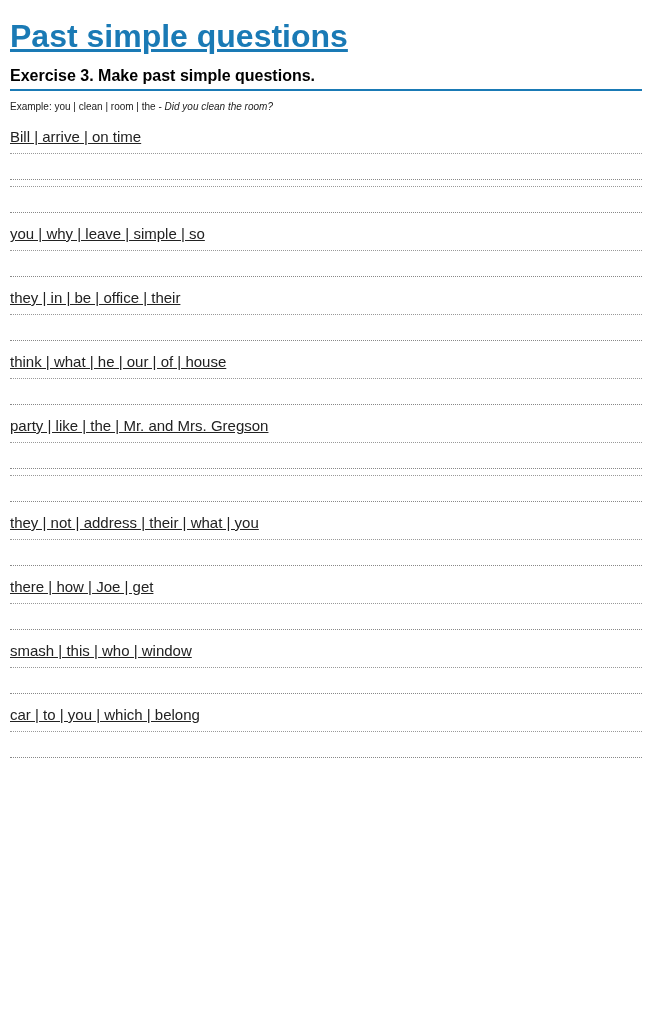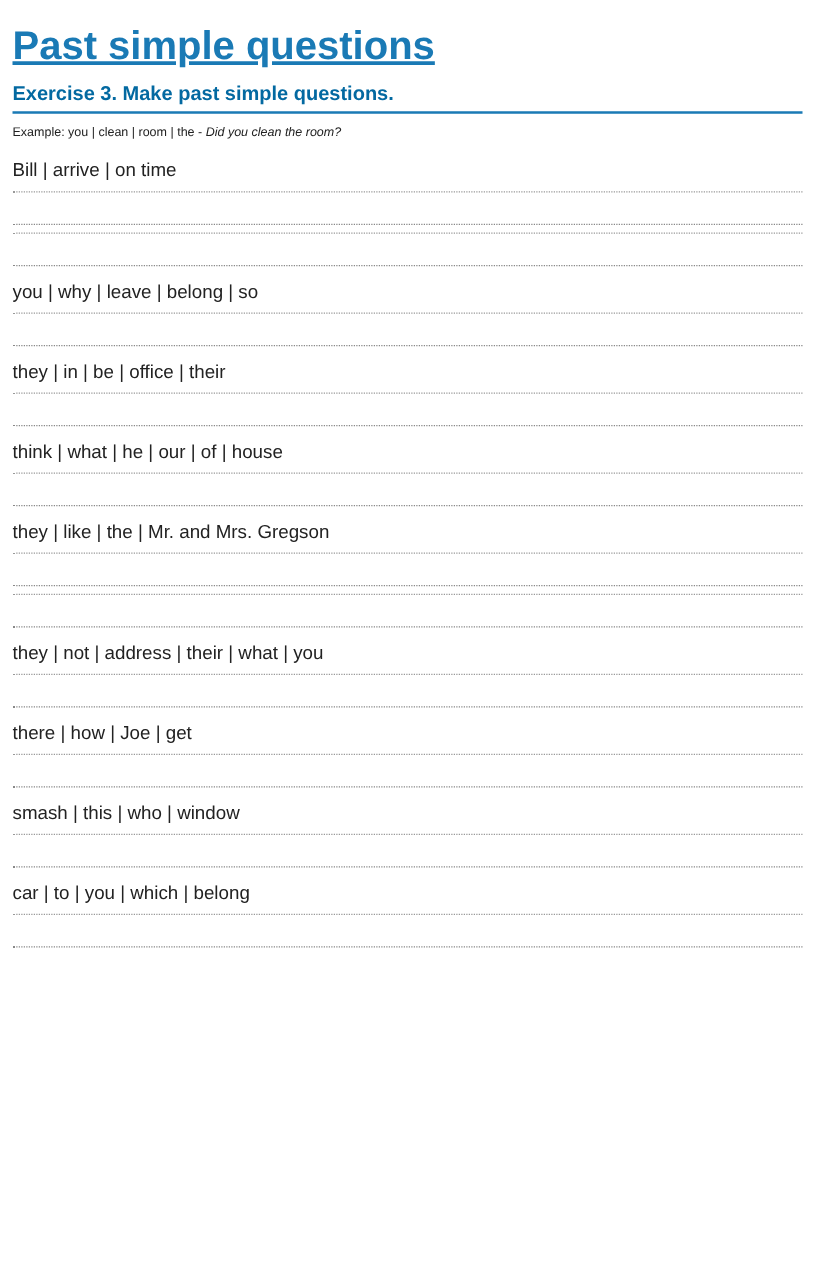--- a/index.html
+++ b/index.html
@@ -18,35 +18,36 @@
     .page-title {
       font-size: 32px;
       font-weight: bold;
       color: #1a7ab5;
       margin-bottom: 12px;
       text-decoration: underline;
     }
     .exercise-header {
       font-size: 16px;
       font-weight: bold;
-      color: #0369a1;
+      color: #000000;
       border-bottom: 2px solid #1a7ab5;
       padding-bottom: 4px;
       margin-bottom: 10px;
     }
     .example-line {
       font-size: 10px;
       color: #222;
       margin-bottom: 10px;
     }
     .example-line em {
       font-style: italic;
     }
     .question-item {
       margin-bottom: 0;
+      text-decoration: underline;
     }
     .question-prompt {
       font-size: 15px;
       color: #222;
       padding: 6px 0 4px 0;
       white-space: nowrap;
       overflow: hidden;
       text-overflow: ellipsis;
     }
     .answer-line {
@@ -86,36 +87,36 @@
     <div class="question-item">
       <div class="question-prompt">Bill | arrive | on time</div>
       <hr class="dotted-divider">
       <input type="text" class="answer-line" style="">
     </div>
     <div class="question-item">
       <hr class="dotted-divider">
       <input type="text" class="answer-line" style="">
     </div>
     <div class="question-item">
-      <div class="question-prompt">you | why | leave | belong | so</div>
+      <div class="question-prompt">you | why | leave | simple | so</div>
       <hr class="dotted-divider">
       <input type="text" class="answer-line" style="">
     </div>
     <div class="question-item">
       <div class="question-prompt">they | in | be | office | their</div>
       <hr class="dotted-divider">
       <input type="text" class="answer-line" style="">
     </div>
     <div class="question-item">
       <div class="question-prompt">think | what | he | our | of | house</div>
       <hr class="dotted-divider">
       <input type="text" class="answer-line" style="">
     </div>
     <div class="question-item">
-      <div class="question-prompt">they | like | the | Mr. and Mrs. Gregson</div>
+      <div class="question-prompt">party | like | the | Mr. and Mrs. Gregson</div>
       <hr class="dotted-divider">
       <input type="text" class="answer-line" style="">
     </div>
     <div class="question-item">
       <hr class="dotted-divider">
       <input type="text" class="answer-line" style="">
     </div>
     <div class="question-item">
       <div class="question-prompt">they | not | address | their | what | you</div>
       <hr class="dotted-divider">

